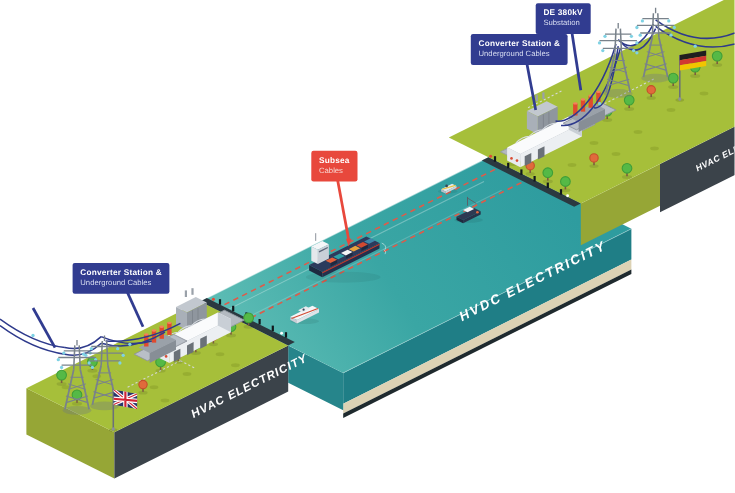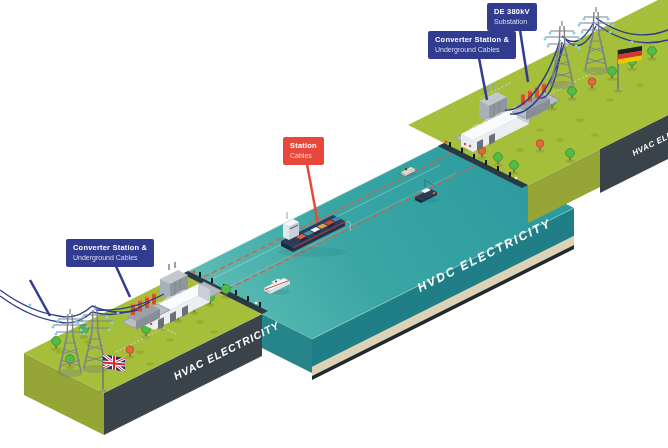--- a/index.html
+++ b/index.html
@@ -380,21 +380,21 @@
     <line x1="479" y1="58" x2="487" y2="100" stroke="#313c90"></line>
     <line x1="520" y1="30" x2="528" y2="82" stroke="#313c90"></line>
   </g>
 </svg>
 
 <div class="lbl navy" style="left:66px;top:239px">
   <div class="l1">Converter Station &amp;</div>
   <div class="l2">Underground Cables</div>
 </div>
 <div class="lbl red" style="left:283px;top:137px">
-  <div class="l1">Station</div>
+  <div class="l1">Subsea</div>
   <div class="l2">Cables</div>
 </div>
 <div class="lbl navy" style="left:428px;top:31px">
   <div class="l1">Converter Station &amp;</div>
   <div class="l2">Underground Cables</div>
 </div>
 <div class="lbl navy" style="left:487px;top:3px">
   <div class="l1">DE 380kV</div>
   <div class="l2">Substation</div>
 </div>

